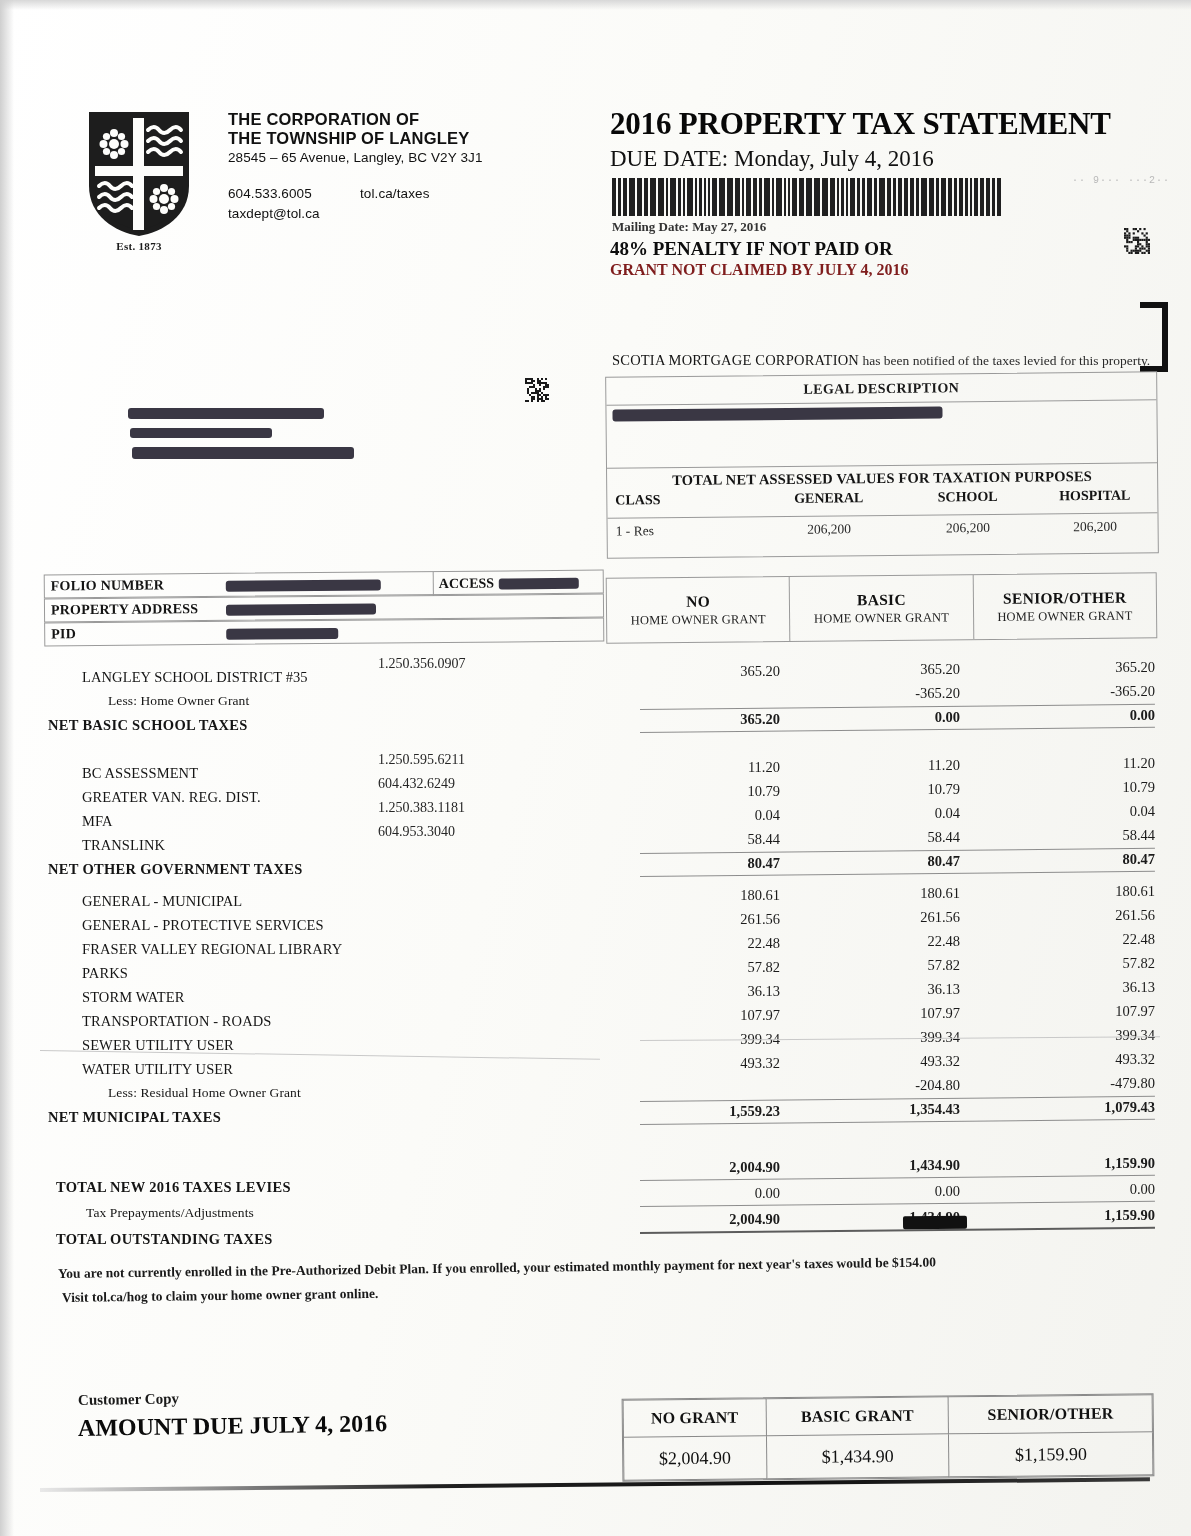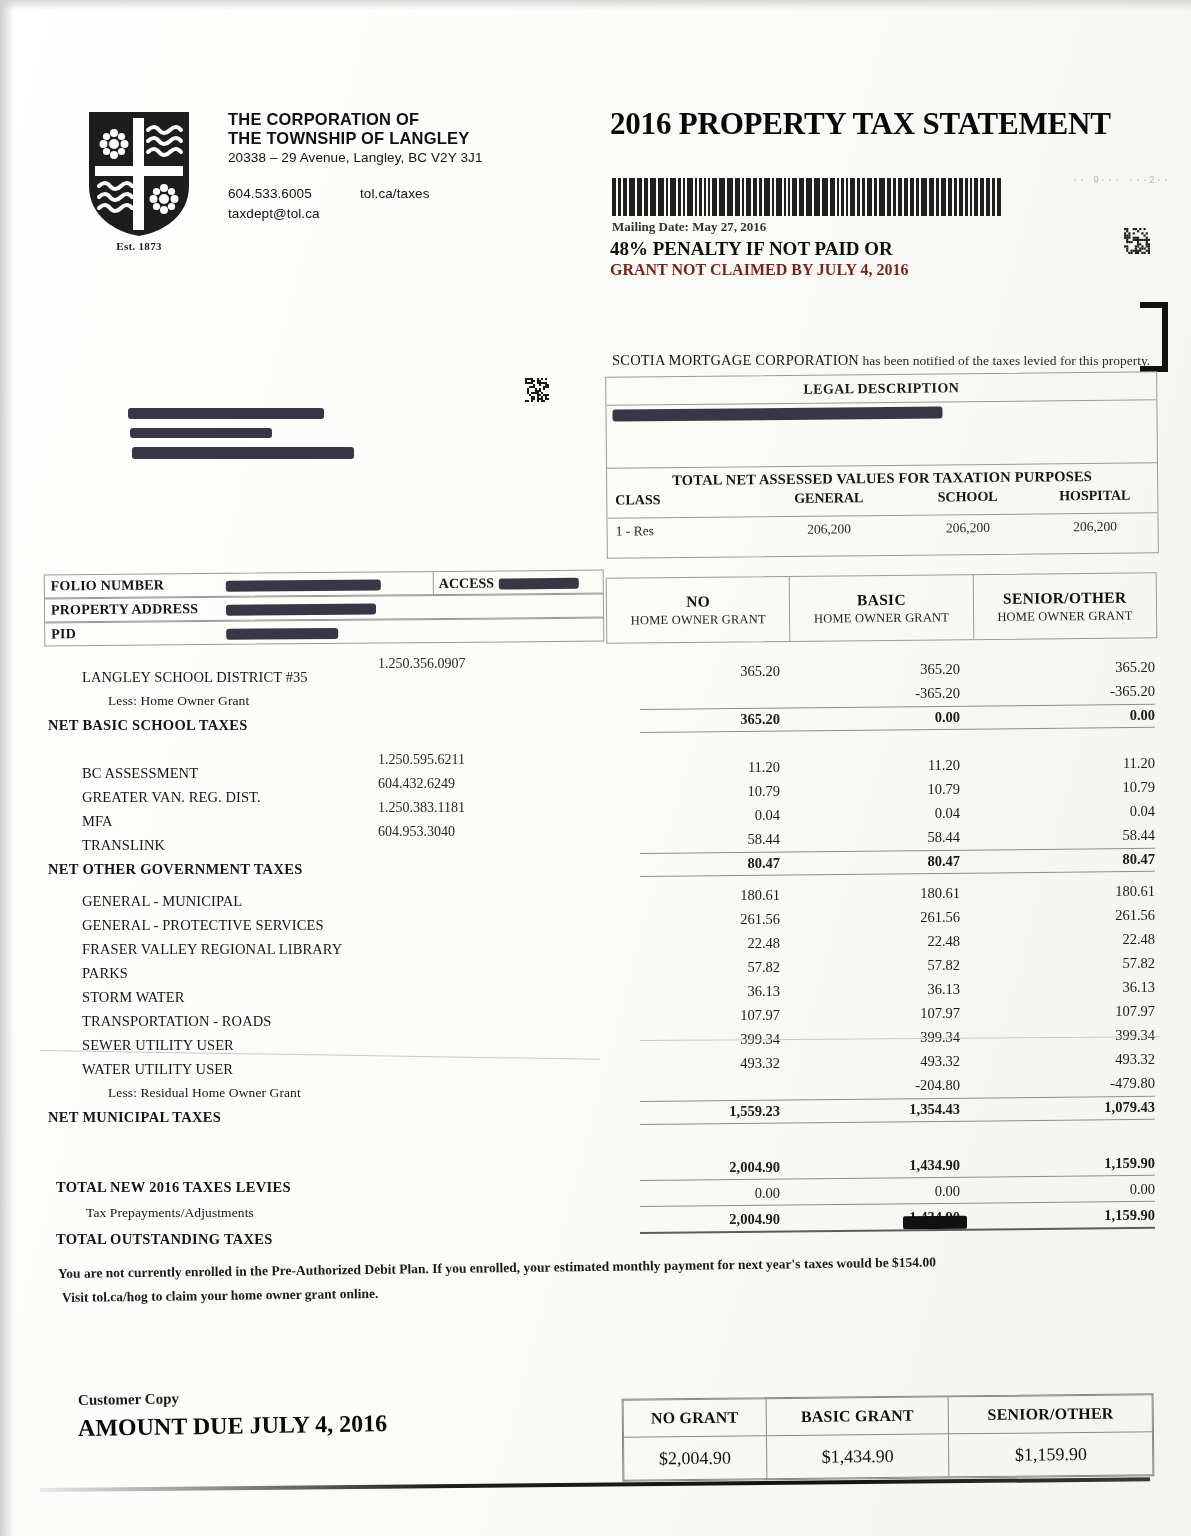--- a/index.html
+++ b/index.html
@@ -181,28 +181,29 @@
         <path d="M14 89 q6 -6 11 0 t11 0 t11 0"></path>
         <path d="M14 100 q6 -6 11 0 t11 0 t11 0"></path>
       </g>
     </svg>
   </div>
   <div class="abs est">Est. 1873</div>
 
   <div class="abs corp">
     <div class="l1">THE CORPORATION OF</div>
     <div class="l2">THE TOWNSHIP OF LANGLEY</div>
-    <div class="l3">20338 – 29 Avenue, Langley, BC V2Y 3J1</div>
+    <div class="l3">28545 – 65 Avenue, Langley, BC V2Y 3J1</div>
     <div class="l4">
       <span class="ph">604.533.6005</span><span>tol.ca/taxes</span>
     </div>
     <div class="l5">taxdept@tol.ca</div>
   </div>
 
   <div class="abs title">2016 PROPERTY TAX STATEMENT</div>
+  <div class="abs duedate">DUE DATE: Monday, July 4, 2016</div>
 
   <div class="abs barcode"><i style="width: 4px;"></i><i style="width: 3px;"></i><i style="width: 4px;"></i><i style="width: 6px;"></i><i style="width: 5px;"></i><i style="width: 4px;"></i><i style="width: 6px;"></i><i style="width: 6px;"></i><i style="width: 2px;"></i><i style="width: 6px;"></i><i style="width: 3px;"></i><i style="width: 2px;"></i><i style="width: 6px;"></i><i style="width: 2px;"></i><i style="width: 3px;"></i><i style="width: 2px;"></i><i style="width: 2px;"></i><i style="width: 5px;"></i><i style="width: 6px;"></i><i style="width: 6px;"></i><i style="width: 5px;"></i><i style="width: 2px;"></i><i style="width: 5px;"></i><i style="width: 4px;"></i><i style="width: 3px;"></i><i style="width: 6px;"></i><i style="width: 2px;"></i><i style="width: 6px;"></i><i style="width: 2px;"></i><i style="width: 2px;"></i><i style="width: 5px;"></i><i style="width: 5px;"></i><i style="width: 6px;"></i><i style="width: 6px;"></i><i style="width: 6px;"></i><i style="width: 5px;"></i><i style="width: 2px;"></i><i style="width: 3px;"></i><i style="width: 2px;"></i><i style="width: 5px;"></i><i style="width: 3px;"></i><i style="width: 3px;"></i><i style="width: 5px;"></i><i style="width: 3px;"></i><i style="width: 6px;"></i><i style="width: 4px;"></i><i style="width: 3px;"></i><i style="width: 4px;"></i><i style="width: 4px;"></i><i style="width: 4px;"></i><i style="width: 3px;"></i><i style="width: 6px;"></i><i style="width: 5px;"></i><i style="width: 3px;"></i><i style="width: 5px;"></i><i style="width: 4px;"></i><i style="width: 3px;"></i><i style="width: 4px;"></i><i style="width: 3px;"></i><i style="width: 2px;"></i><i style="width: 4px;"></i><i style="width: 4px;"></i><i style="width: 4px;"></i><i style="width: 3px;"></i><i style="width: 4px;"></i></div>
 
   <div class="abs mailing">Mailing Date: May 27, 2016</div>
   <div class="abs penalty1">48% PENALTY IF NOT PAID OR</div>
   <div class="abs penalty2">GRANT NOT CLAIMED BY JULY 4, 2016</div>
 
   <div class="abs faintcode">·· 9··· ···2··</div>
   <div class="abs dmx dmx1"><svg width="100%" height="100%" viewBox="0 0 12 12">
         <rect x="0" y="0" width="1" height="1" fill="#1b1b1b"></rect>

